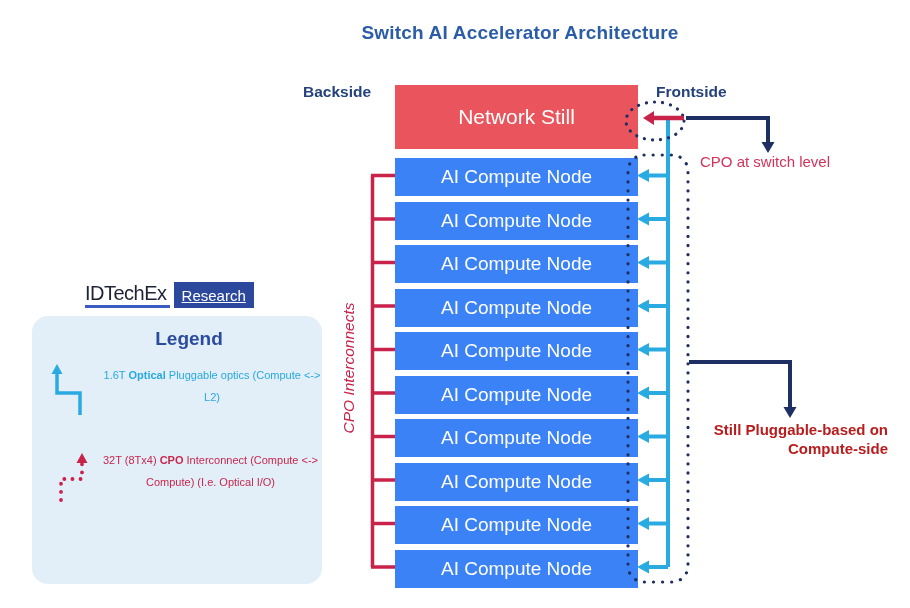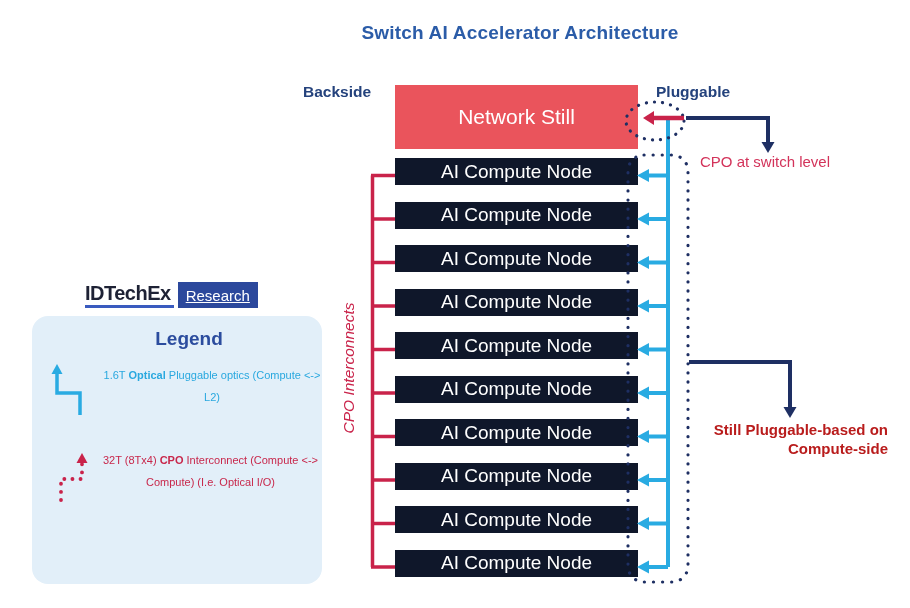--- a/index.html
+++ b/index.html
@@ -14,40 +14,40 @@
   }
   .side-label{
     font-size:15.5px;font-weight:bold;color:#24427C;
   }
   .switch-box{
     left:395px;top:85px;width:243px;height:64px;background:#EA545C;
     display:flex;align-items:center;justify-content:center;
     color:#ffffff;font-size:21px;
   }
   .node{
-    position:absolute;left:395px;width:243px;height:27px;background:#0f172a;
+    position:absolute;left:395px;width:243px;height:38px;background:#3b82f6;
     display:flex;align-items:center;justify-content:center;
     color:#ffffff;font-size:19px;
   }
   .cpo-rotated{
     left:252px;top:356px;width:200px;height:24px;text-align:center;
     transform:rotate(-90deg);
     font-size:15.5px;font-style:italic;color:#C9234A;
   }
   .anno-switch{
     left:700px;top:153px;width:210px;
     font-size:15px;color:#D3335A;
   }
   .anno-compute{
     left:688px;top:420px;width:200px;text-align:right;
     font-size:15px;font-weight:bold;color:#b91c1c;line-height:19px;
   }
   .logo{left:85px;top:282px;height:26px;display:flex;align-items:stretch;}
   .logo-main{
-    font-size:20px;font-weight:bold;color:#1E2235;letter-spacing:-0.5px;
+    font-size:20px;font-weight:normal;color:#1E2235;letter-spacing:-0.5px;
     border-bottom:3px solid #3A5BBF;padding:0 3px 1px 0;line-height:22px;
   }
   .logo-sub{
     margin-left:4px;background:#2B489C;color:#ffffff;font-size:15px;
     display:flex;align-items:center;padding:0 8px;text-decoration:underline;
   }
   .legend-box{
     left:32px;top:316px;width:290px;height:268px;background:#E2EFF9;border-radius:16px;
   }
   .legend-title{
@@ -60,21 +60,21 @@
   svg{display:block;}
 </style>
 </head>
 <body>
 
 <div class="canvas">
 
   <div class="abs title">Switch AI Accelerator Architecture</div>
 
   <div class="abs side-label" style="left:303px;top:83px;width:84px;text-align:left;">Backside</div>
-  <div class="abs side-label" style="left:656px;top:83px;width:100px;">Pluggable</div>
+  <div class="abs side-label" style="left:656px;top:83px;width:100px;">Frontside</div>
 
   <div class="abs switch-box">
     <span>Network Still</span>
   </div>
 
   <div id="node-stack">
       <div class="node" style="top: 158px;">AI Compute Node</div>
       <div class="node" style="top: 201.5px;">AI Compute Node</div>
       <div class="node" style="top: 245px;">AI Compute Node</div>
       <div class="node" style="top: 288.5px;">AI Compute Node</div>

